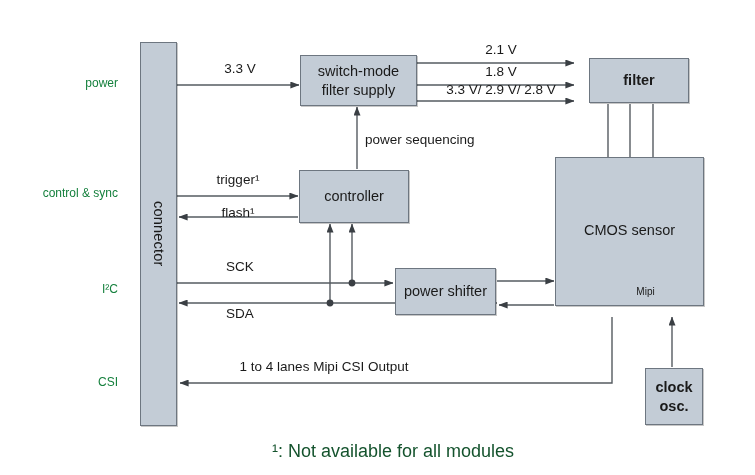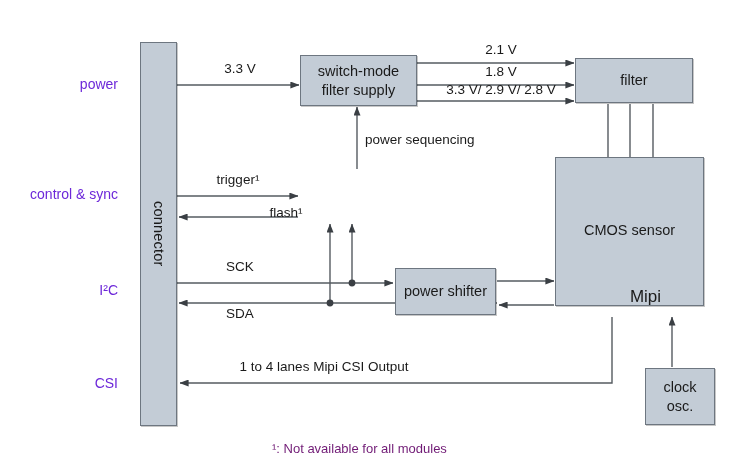--- a/index.html
+++ b/index.html
@@ -57,48 +57,48 @@
     right: 0;
     top: 63px;
     text-align: center;
     font-size: 14.5px;
   }
   #cmos-mipi {
     position: absolute;
     left: 0;
     right: 0;
     top: 128px;
-    font-size: 17px;
+    font-size: 10px;
     padding-left: 32px;
   }
   .port-label {
     position: absolute;
-    font-size: 14px;
-    color: #6d28d9;
+    font-size: 12px;
+    color: #15803d;
     white-space: nowrap;
     z-index: 4;
   }
   .port-label.right-align {
     text-align: right;
     transform: translateX(-100%);
   }
   .wire-label {
     position: absolute;
     font-size: 13.5px;
     color: #1a1a1a;
     white-space: nowrap;
     z-index: 4;
   }
   .wire-label.center {
     transform: translateX(-50%);
   }
   #footnote {
     position: absolute;
-    font-size: 13px;
-    color: #701a75;
+    font-size: 18px;
+    color: #14532d;
     white-space: nowrap;
     z-index: 4;
   }
 </style>
 </head>
 <body>
 
 <div id="diagram-root">
 
   <svg id="wires" viewBox="0 0 755 475" xmlns="http://www.w3.org/2000/svg">
@@ -148,35 +148,38 @@
 
   <div class="node" id="node-connector" style="left:140px; top:42px; width:37px; height:384px;">
     <span class="node-label">connector</span>
   </div>
 
   <div class="node" id="node-smps" style="left:300px; top:55px; width:117px; height:51px;">
     <span class="node-label">switch-mode
 filter supply</span>
   </div>
 
-  <div class="node" id="node-filter" style="left:575px; top:58px; width:118px; height:45px;">
+  <div class="node" id="node-filter" style="left:589px; top:58px; width:100px; height:45px;font-weight:bold;">
     <span class="node-label">filter</span>
   </div>
 
+  <div class="node" id="node-controller" style="left:299px; top:170px; width:110px; height:53px;">
+    <span class="node-label">controller</span>
+  </div>
 
   <div class="node" id="node-level-shifter" style="left:395px; top:268px; width:101px; height:47px;">
     <span class="node-label">power shifter</span>
   </div>
 
   <div class="node" id="node-cmos" style="left:555px; top:157px; width:149px; height:149px;">
     <span id="cmos-title">CMOS sensor</span>
     <span id="cmos-mipi">Mipi</span>
   </div>
 
-  <div class="node" id="node-clock" style="left:645px; top:368px; width:70px; height:57px;">
+  <div class="node" id="node-clock" style="left:645px; top:368px; width:58px; height:57px;font-weight:bold;">
     <span class="node-label">clock
 osc.</span>
   </div>
 
   <div class="port-label right-align" style="left:118px; top:76px;">
     <span>power</span>
   </div>
   <div class="port-label right-align" style="left:118px; top:186px;text-align:center;">
     <span>control &amp; sync</span>
   </div>
@@ -198,21 +201,21 @@
   </div>
   <div class="wire-label center" style="left:501px; top:82px;">
     <span>3.3 V/ 2.9 V/ 2.8 V</span>
   </div>
   <div class="wire-label" style="left:365px; top:132px;">
     <span>power sequencing</span>
   </div>
   <div class="wire-label center" style="left:238px; top:172px;">
     <span>trigger¹</span>
   </div>
-  <div class="wire-label center" style="left:238px; top:205px;margin-left:48px;">
+  <div class="wire-label center" style="left:238px; top:205px;">
     <span>flash¹</span>
   </div>
   <div class="wire-label center" style="left:240px; top:259px;">
     <span>SCK</span>
   </div>
   <div class="wire-label center" style="left:240px; top:306px;">
     <span>SDA</span>
   </div>
   <div class="wire-label center" style="left:324px; top:359px;">
     <span>1 to 4 lanes Mipi CSI Output</span>

